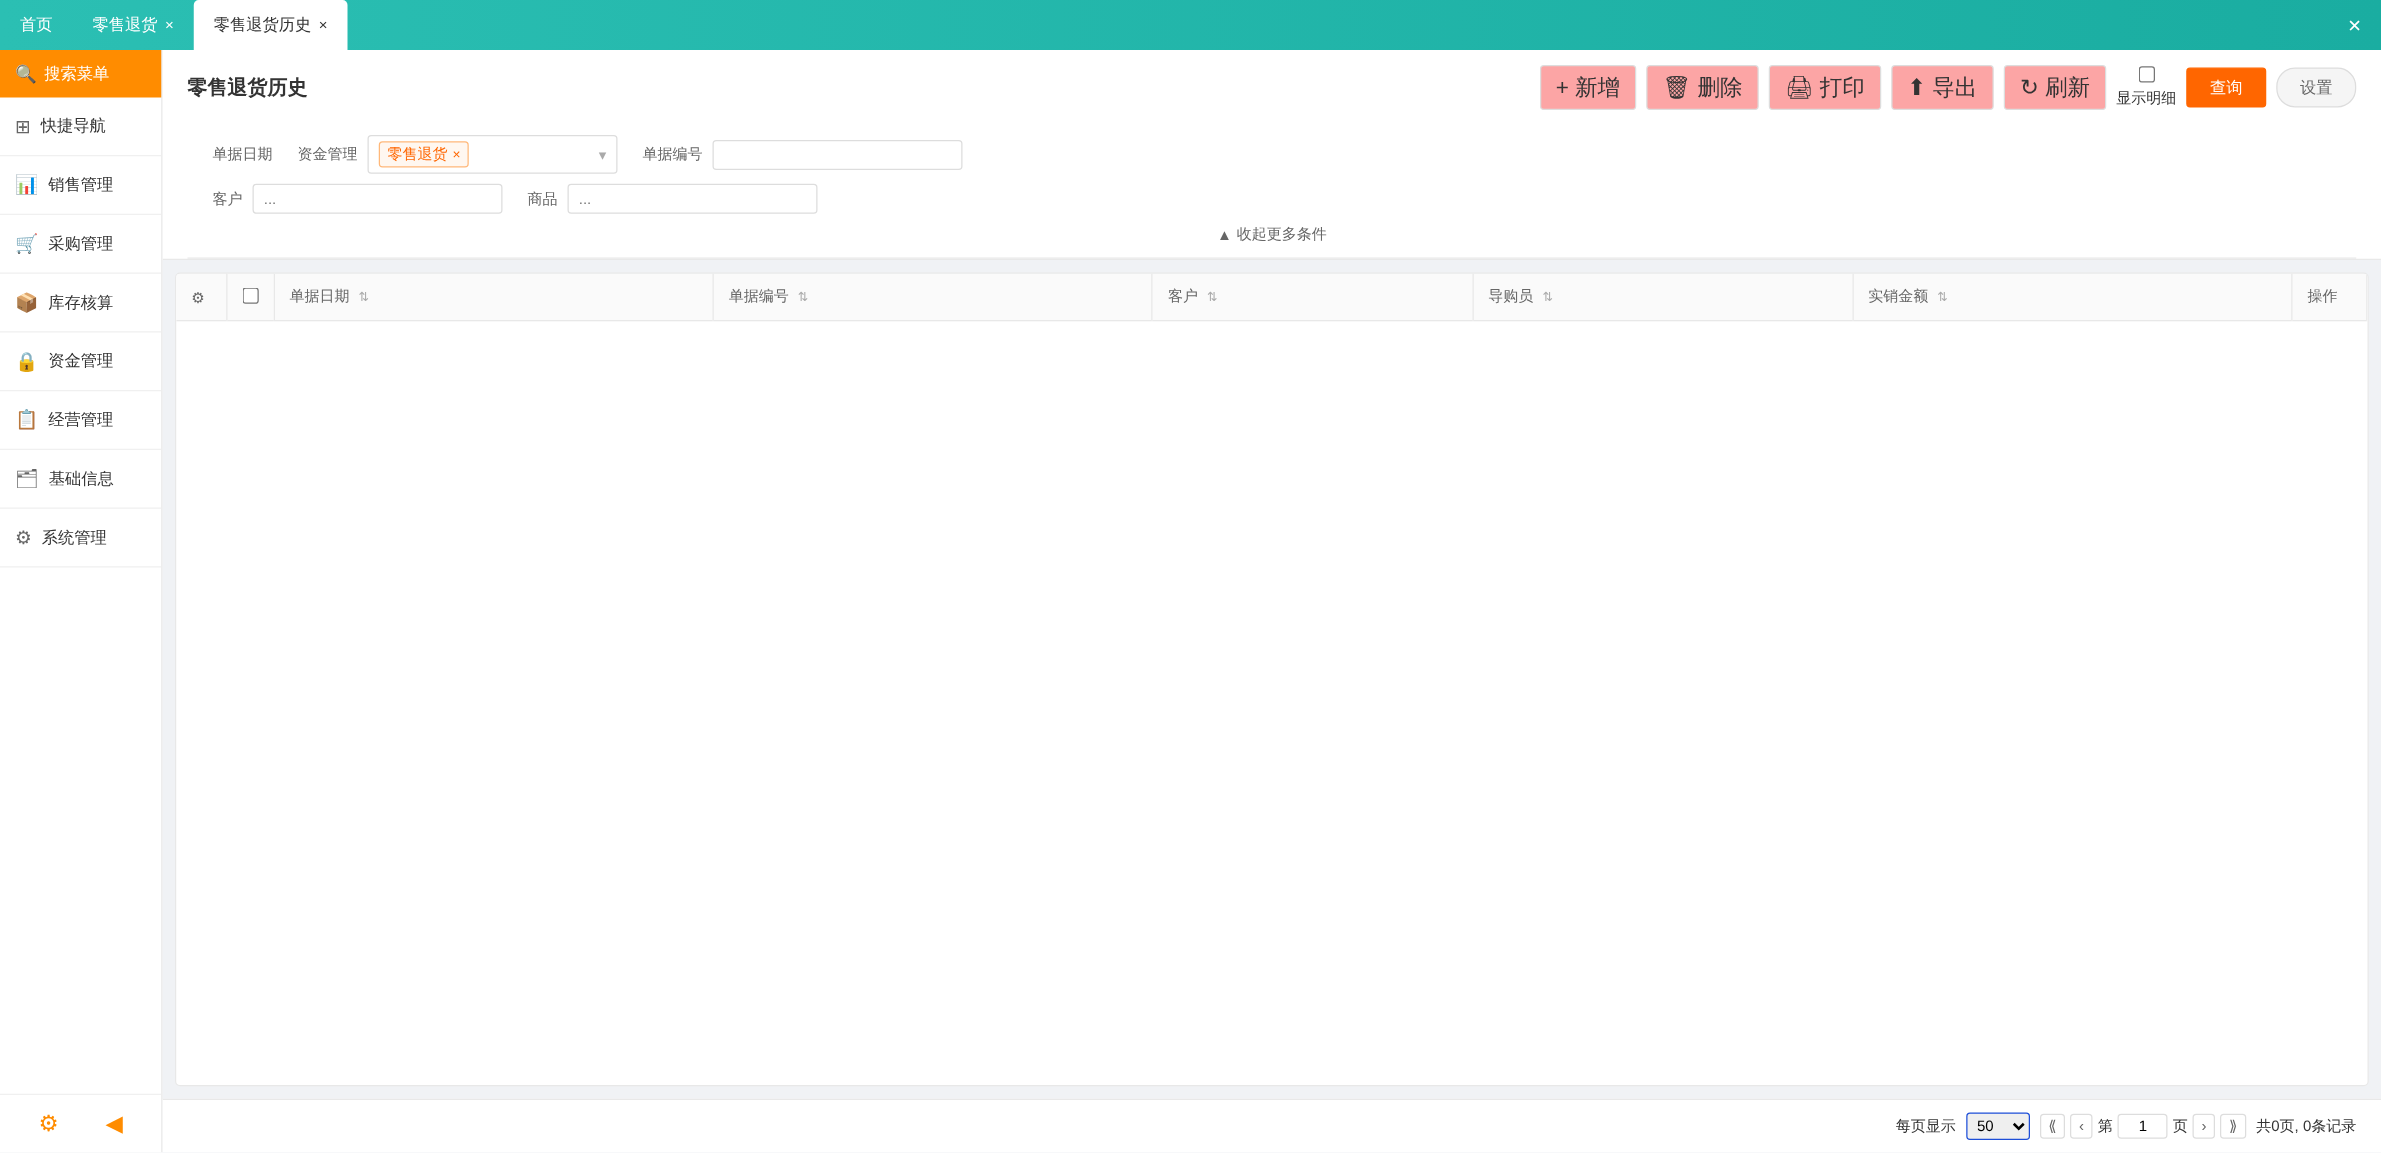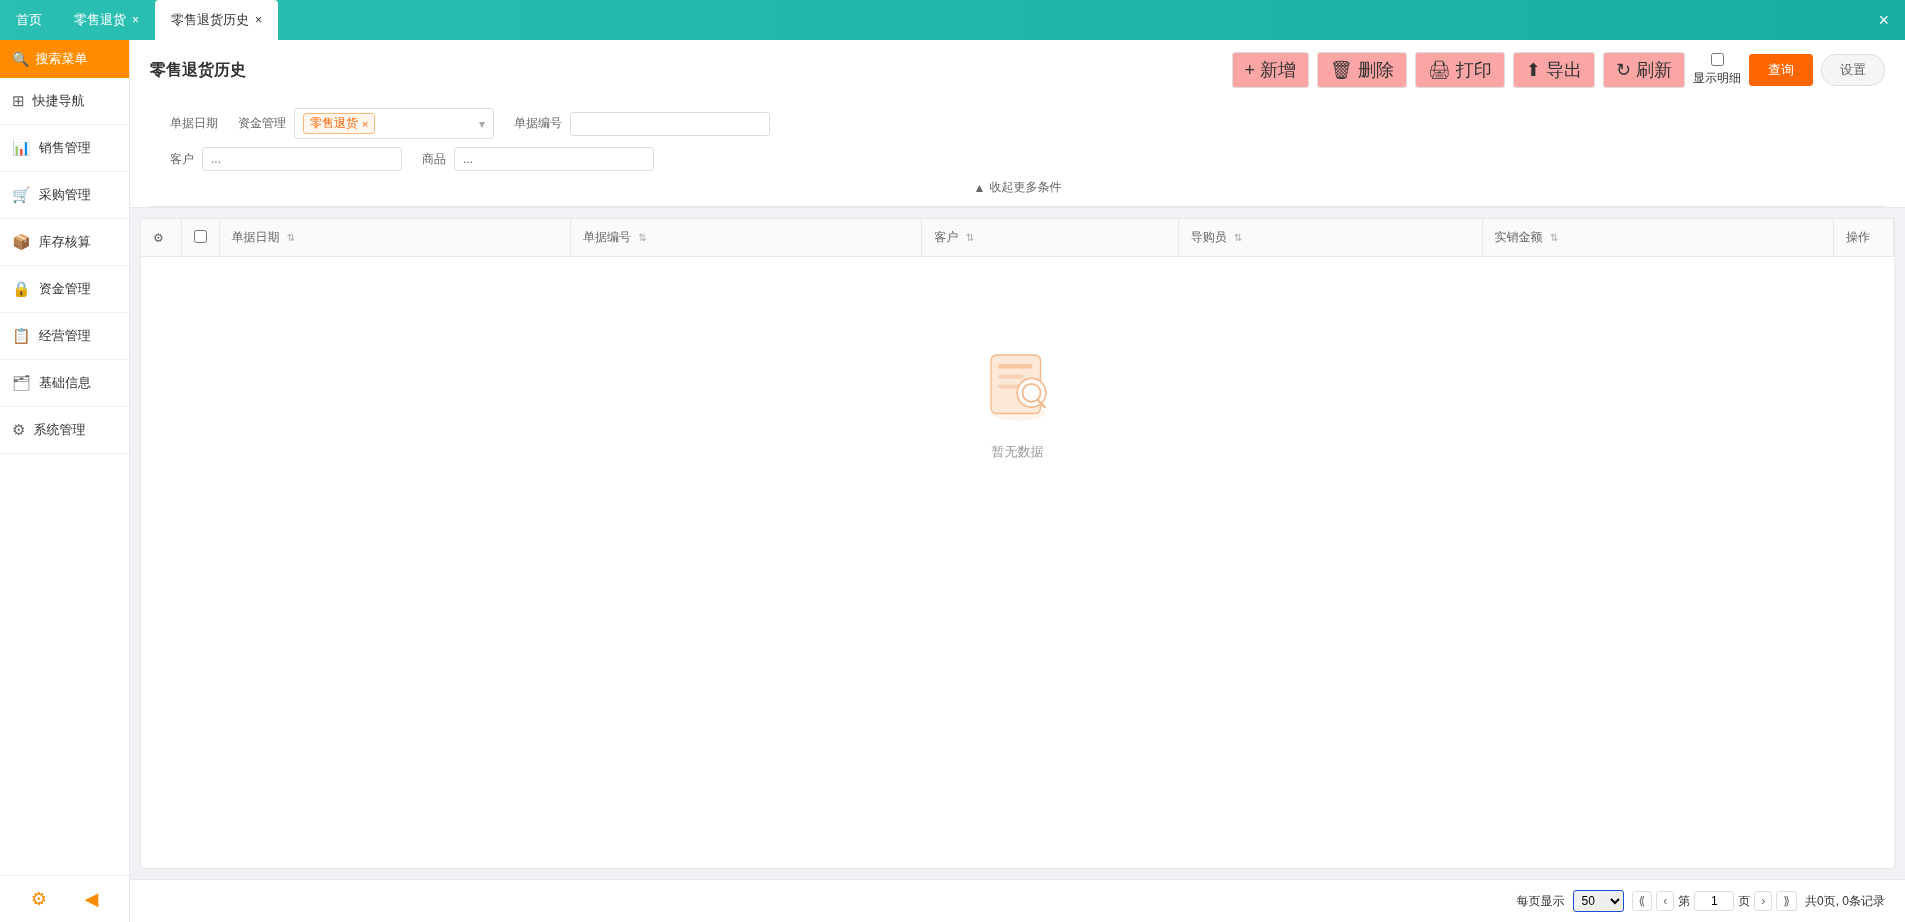--- a/index.html
+++ b/index.html
@@ -518,33 +518,20 @@
               <span>实销金额</span>
               <span class="sort-icon">⇅</span>
             </th>
             <th class="th-action">操作</th>
           </tr>
         </thead>
         <tbody id="table-body">
         </tbody>
       </table>
 
-      <div class="empty-state">
-        <svg class="empty-icon" viewBox="0 0 100 100">
-          <ellipse cx="50" cy="85" rx="30" ry="8" fill="#fde8d8" opacity="0.5"></ellipse>
-          <rect x="20" y="20" width="55" height="65" rx="6" fill="#fde8d8" stroke="#f5b88a" stroke-width="1.5"></rect>
-          <rect x="28" y="30" width="38" height="5" rx="2" fill="#f5b88a" opacity="0.7"></rect>
-          <rect x="28" y="42" width="28" height="4" rx="2" fill="#f5b88a" opacity="0.5"></rect>
-          <rect x="28" y="53" width="32" height="4" rx="2" fill="#f5b88a" opacity="0.5"></rect>
-          <circle cx="65" cy="62" r="16" fill="#fff" stroke="#f5b88a" stroke-width="2" opacity="0.9"></circle>
-          <circle cx="65" cy="62" r="10" fill="none" stroke="#f5b88a" stroke-width="2"></circle>
-          <line x1="72" y1="70" x2="80" y2="78" stroke="#f5b88a" stroke-width="2.5" stroke-linecap="round"></line>
-        </svg>
-        <span class="empty-text">暂无数据</span>
-      </div>
     </div>
 
     <div class="pagination-bar">
       <span>每页显示</span>
       <select id="per-page-select"><option value="10">10</option><option value="20">20</option><option value="50" selected="">50</option><option value="100">100</option></select>
       <div class="page-nav">
         <button>⟪</button>
         <button>‹</button>
         <span>第</span>
         <input class="page-input" type="text" value="1" style="">

